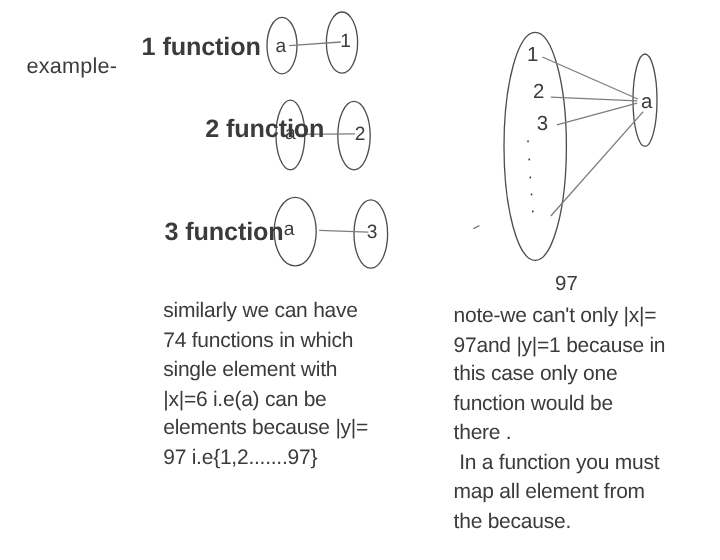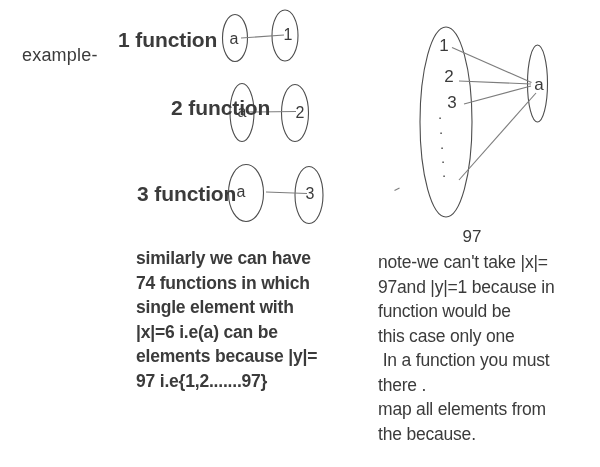--- a/index.html
+++ b/index.html
@@ -68,33 +68,33 @@
   <div class="abs center glyph-lg" style="left:449px; top:77px;">2</div>
   <div class="abs center glyph-lg" style="left:452px; top:103px;">3</div>
   <span class="abs center dot" style="left:440px; top:117px;">·</span>
   <span class="abs center dot" style="left:441px; top:132px;">·</span>
   <span class="abs center dot" style="left:442px; top:147px;">·</span>
   <span class="abs center dot" style="left:443px; top:161px;">·</span>
   <span class="abs center dot" style="left:444px; top:175px;">·</span>
   <div class="abs center glyph-lg" style="left:472px; top:189px;margin-top:48px;">97</div>
   <div class="abs center glyph-lg" style="left:539px; top:85px;">a</div>
 
-  <div class="abs" style="left:136px; top:246px;font-weight:bold;">
+  <div class="abs" style="left:136px; top:246px;">
     <div class="note-line">similarly we can have</div>
     <div class="note-line">74 functions in which</div>
     <div class="note-line">single element with</div>
     <div class="note-line">|x|=6 i.e(a) can be</div>
     <div class="note-line">elements because |y|=</div>
     <div class="note-line">97 i.e{1,2.......97}</div>
   </div>
 
   <div class="abs" style="left:378px; top:250px;">
-    <div class="note-line">note-we can't take |x|=</div>
+    <div class="note-line">note-we can't only |x|=</div>
     <div class="note-line">97and |y|=1 because in</div>
+    <div class="note-line">this case only one</div>
     <div class="note-line">function would be</div>
-    <div class="note-line">this case only one</div>
+    <div class="note-line">there .</div>
     <div class="note-line"> In a function you must</div>
-    <div class="note-line">there .</div>
-    <div class="note-line">map all elements from</div>
+    <div class="note-line">map all element from</div>
     <div class="note-line">the because.</div>
   </div>
 
 </div>
 
 </body></html>

